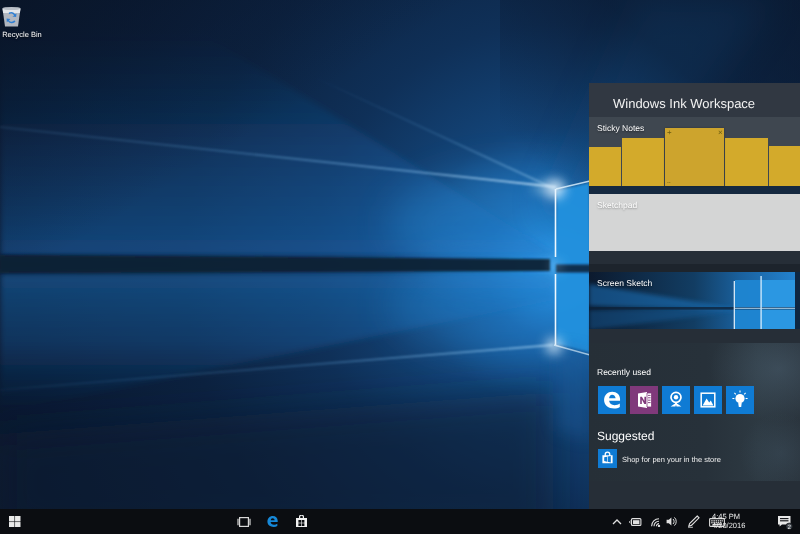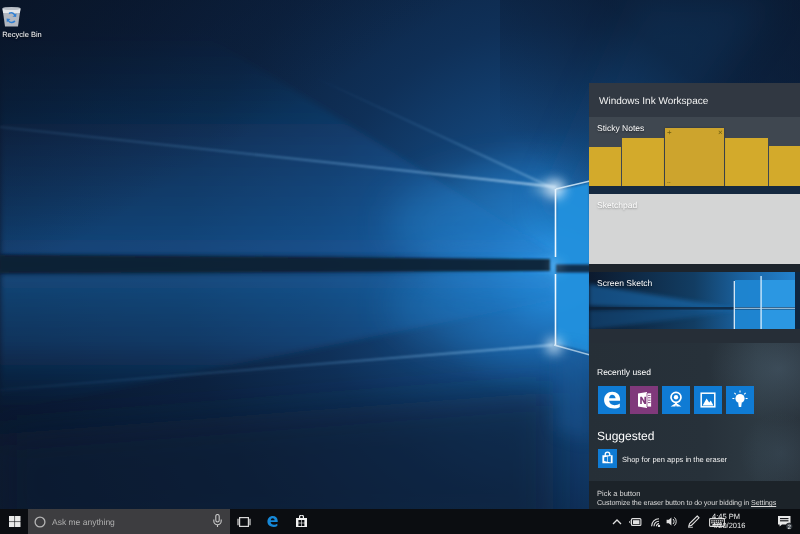--- a/index.html
+++ b/index.html
@@ -130,37 +130,37 @@
       <path d="M -2.6,-2.8 a3.4,3.4 0 0 1 5.2,1.2 l-1.8,1 3.8,0.6 0.4,-3.6 -1.4,0.8 a5,5 0 0 0 -6.2,-1.6 z" fill="#2f7fd3"></path>
       <path d="M 2.8,3.2 a3.4,3.4 0 0 1 -5.4,0.3 l1.5,-1.4 -3.8,-0.6 0.2,3.8 1.2,-1.1 a5,5 0 0 0 7.5,0.6 z" fill="#2f7fd3"></path>
     </g>
   </svg>
   <div style="color:#fff;font-size:7.5px;text-shadow:0 1px 2px rgba(0,0,0,.8);margin-top:0px">Recycle Bin</div>
 </div>
 
 <div class="abs" id="panel" style="left:589px;top:83px;width:211px;height:426px;background:#262e37;color:#fff">
 
   <div class="abs" style="left:0;top:0;width:211px;height:34px;background:#313842">
-    <div class="abs" style="left:10px;top:13px;font-size:10px;color:#f2f2f2">Windows Ink Workspace</div>
+    <div class="abs" style="left:24px;top:13px;font-size:13px;color:#f2f2f2">Windows Ink Workspace</div>
   </div>
 
   <div class="abs" style="left:0;top:34px;width:211px;height:77px;background:#3f4750;overflow:hidden">
     <div class="abs" style="left:0;top:69px;width:211px;height:8px;background:#152940"></div>
     <div class="abs" style="left:0;top:30px;width:32px;height:39px;background:#d3aa2b"></div>
     <div class="abs" style="left:33px;top:21px;width:42px;height:48px;background:#d3aa2b"></div>
     <div class="abs" style="left:136px;top:21px;width:43px;height:48px;background:#d3aa2b"></div>
     <div class="abs" style="left:180px;top:29px;width:31px;height:40px;background:#d3aa2b"></div>
     <div class="abs" style="left:76px;top:11px;width:59px;height:58px;background:#cda42d;box-shadow:0 0 2px rgba(0,0,0,.3)"></div>
     <div class="abs" style="left:78px;top:12px;color:#6b5c12;font-size:8px;line-height:7px">+</div>
     <div class="abs" style="left:129px;top:12px;color:#6b5c12;font-size:8px;line-height:7px">×</div>
     <div class="abs" style="left:78px;top:62px;color:#6b5c12;font-size:7px;line-height:6px">‥</div>
     <div class="abs bold" style="left:8px;top:6px;font-size:8.5px;text-shadow:0 1px 2px rgba(0,0,0,.5)">Sticky Notes</div>
   </div>
 
-  <div class="abs" style="left:0;top:111px;width:211px;height:70px;background:#d4d5d5">
+  <div class="abs" style="left:0;top:111px;width:211px;height:57px;background:#d4d5d5">
     <div class="abs bold" style="left:8px;top:6px;font-size:8.5px;color:#fff;text-shadow:0 1px 2px rgba(0,0,0,.35)">Sketchpad</div>
   </div>
 
   <div class="abs" style="left:0;top:181px;width:211px;height:65px;overflow:hidden">
     <svg width="211" height="79" viewBox="0 0 211 79" style="display:block">
       <defs>
         <linearGradient id="ssbg" x1="0" y1="0" x2="1" y2="0">
           <stop offset="0" stop-color="#0c1a2e"></stop>
           <stop offset="0.5" stop-color="#123d63"></stop>
           <stop offset="0.72" stop-color="#1a619e"></stop>
@@ -236,49 +236,34 @@
       </svg>
     </div>
     <div class="abs bold" style="left:8px;top:86px;font-size:12px">Suggested</div>
     <div class="abs" style="left:9px;top:106px;width:19px;height:19px;background:#0f7bd4">
       <svg width="19" height="19" viewBox="0 0 19 19" style="display:block">
         <path d="M6.6,6.2 L6.6,5.2 A2.9,2.7 0 0 1 12.4,5.2 L12.4,6.2 L14.6,6.2 L14.6,14.2 L4.4,14.2 L4.4,6.2 Z M7.9,6.2 L11.1,6.2 L11.1,5.3 A1.6,1.5 0 0 0 7.9,5.3 Z" fill="#fff"></path>
         <path d="M6.2,8.3 L9.1,7.7 L9.1,12.7 L6.2,12.1 Z" fill="#0f7bd4"></path>
         <path d="M9.7,7.6 L12.8,7 L12.8,13.4 L9.7,12.8 Z" fill="#0f7bd4"></path>
       </svg>
     </div>
-    <div class="abs" style="left:33px;top:112px;font-size:7.5px;color:#f0f0f0">Shop for pen apps in the eraser</div>
-  </div>
-
-  <div class="abs" style="left:0;top:398px;width:211px;height:28px;background:#1c2329;color:#d8d8d8">
-    <div class="abs" style="left:8px;top:8px;font-size:7.5px">Pick a button</div>
-    <div class="abs" style="left:8px;top:17px;font-size:7.2px;letter-spacing:-0.1px;white-space:nowrap">Customize the eraser button to do your bidding in <span style="text-decoration:underline">Settings</span></div>
-  </div>
+    <div class="abs" style="left:33px;top:112px;font-size:7.5px;color:#f0f0f0">Shop for pen your in the store</div>
+  </div>
+
 </div>
 
 <div class="abs" id="taskbar" style="left:0;top:509px;width:800px;height:25px;background:#0b0d11">
 
   <svg class="abs" style="left:9px;top:6.5px" width="11.5" height="11.5" viewBox="0 0 11.5 11.5">
     <rect x="0" y="0" width="5.45" height="5.45" fill="#e9e9e9"></rect>
     <rect x="6.05" y="0" width="5.45" height="5.45" fill="#e9e9e9"></rect>
     <rect x="0" y="6.05" width="5.45" height="5.45" fill="#e9e9e9"></rect>
     <rect x="6.05" y="6.05" width="5.45" height="5.45" fill="#e9e9e9"></rect>
   </svg>
 
-  <div class="abs" style="left:28px;top:0;width:202px;height:25px;background:#3d3d40">
-    <svg class="abs" style="left:6px;top:6.5px" width="12" height="12" viewBox="0 0 12 12">
-      <circle cx="6" cy="6" r="4.9" fill="none" stroke="#b5b5b5" stroke-width="1.3"></circle>
-    </svg>
-    <div class="abs" style="left:24px;top:8px;font-size:8.5px;color:#b0b0b0">Ask me anything</div>
-    <svg class="abs" style="left:185px;top:5px" width="9" height="14" viewBox="0 0 9 14">
-      <rect x="2.8" y="0.5" width="3.4" height="7.5" rx="1.7" fill="none" stroke="#c8c8c8" stroke-width="1.1"></rect>
-      <path d="M0.8,5.5 v1.6 a3.7,3.7 0 0 0 7.4,0 v-1.6" fill="none" stroke="#c8c8c8" stroke-width="1.1"></path>
-      <line x1="4.5" y1="11" x2="4.5" y2="13" stroke="#c8c8c8" stroke-width="1.1"></line>
-    </svg>
-  </div>
 
   <svg class="abs" style="left:237px;top:8px" width="14" height="10" viewBox="0 0 14 10">
     <rect x="2.6" y="0.6" width="8.8" height="8.8" fill="none" stroke="#d8d8d8" stroke-width="1.2"></rect>
     <path d="M1,1.8 L1,8.2" stroke="#d8d8d8" stroke-width="1.2"></path>
     <path d="M13,1.8 L13,8.2" stroke="#d8d8d8" stroke-width="1.2"></path>
   </svg>
 
   <svg class="abs" style="left:266px;top:6px" width="13" height="13" viewBox="0 0 24 24">
     <path d="M2.6,11.9 C2.8,5.9 7.1,2 12.4,2 C17.8,2 21.4,5.7 21.6,10.5 L21.6,13 L8.5,13 C8.9,16.3 11.4,18.1 14.9,18.1 C17.2,18.1 19.2,17.5 20.9,16.3 L20.9,20.2 C19.1,21.4 16.8,22 14.3,22 C7.6,22 2.6,18.1 2.6,11.9 Z M8.7,9.8 L16,9.8 C15.8,7.5 14.3,6 12.2,6 C10.1,6 9.1,7.4 8.7,9.8 Z" fill="#1688d8"></path>
   </svg>

